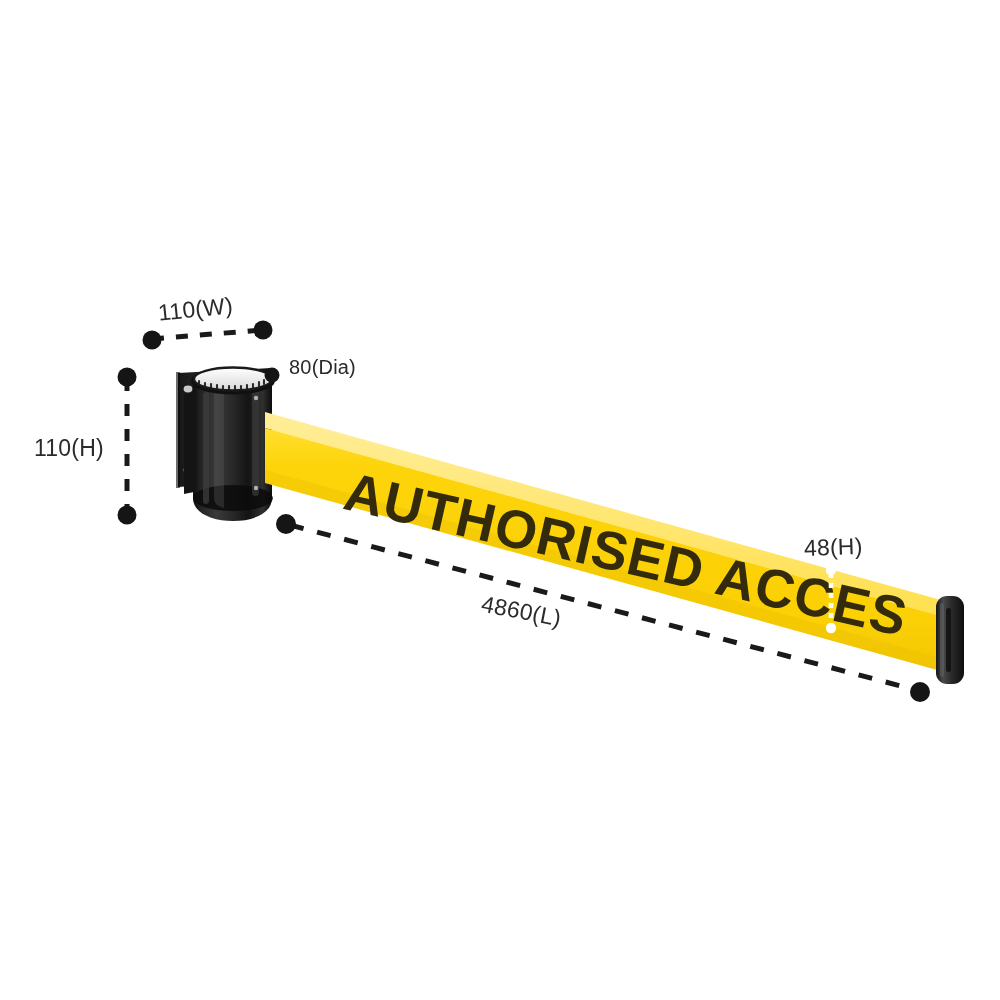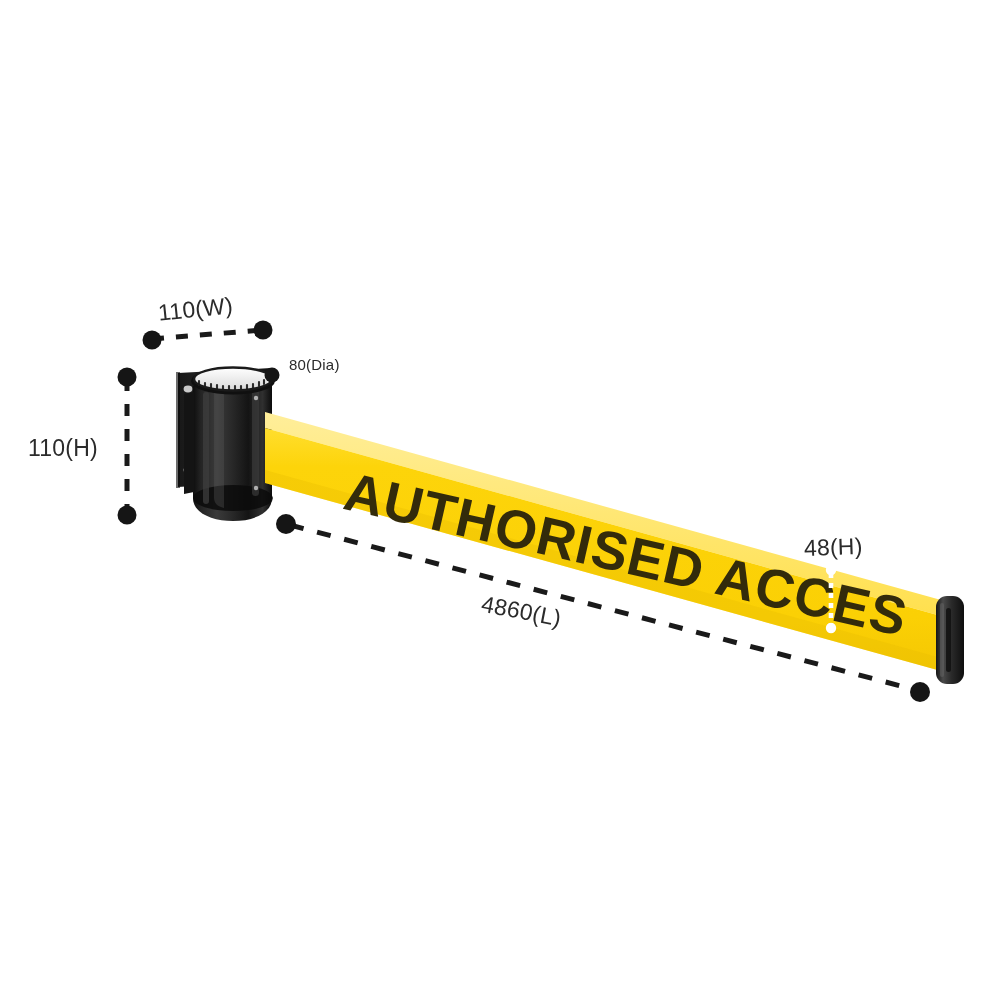--- a/index.html
+++ b/index.html
@@ -23,22 +23,22 @@
   }
   .dim-label {
     position: absolute;
     color: #2b2b2b;
     font-family: "Liberation Sans", sans-serif;
     font-weight: 400;
     white-space: nowrap;
     letter-spacing: 0.2px;
   }
   #lbl-w   { left: 158px; top: 296px; font-size: 23px; transform: rotate(-6deg); }
-  #lbl-h   { left: 28px;  top: 435px; font-size: 23px; }
-  #lbl-dia { left: 289px; top: 356px; font-size: 15px; }
+  #lbl-h   { left: 34px;  top: 435px; font-size: 23px; }
+  #lbl-dia { left: 289px; top: 356px; font-size: 20px; }
   #lbl-len { left: 481px; top: 598px; font-size: 23px; transform: rotate(11deg); }
   #lbl-48  { left: 804px; top: 534px; font-size: 23px; transform: rotate(-2deg); }
 </style>
 </head>
 <body>
 
 <div id="stage">
 
   <svg id="scene" viewBox="0 0 1000 1000">
     <defs>

